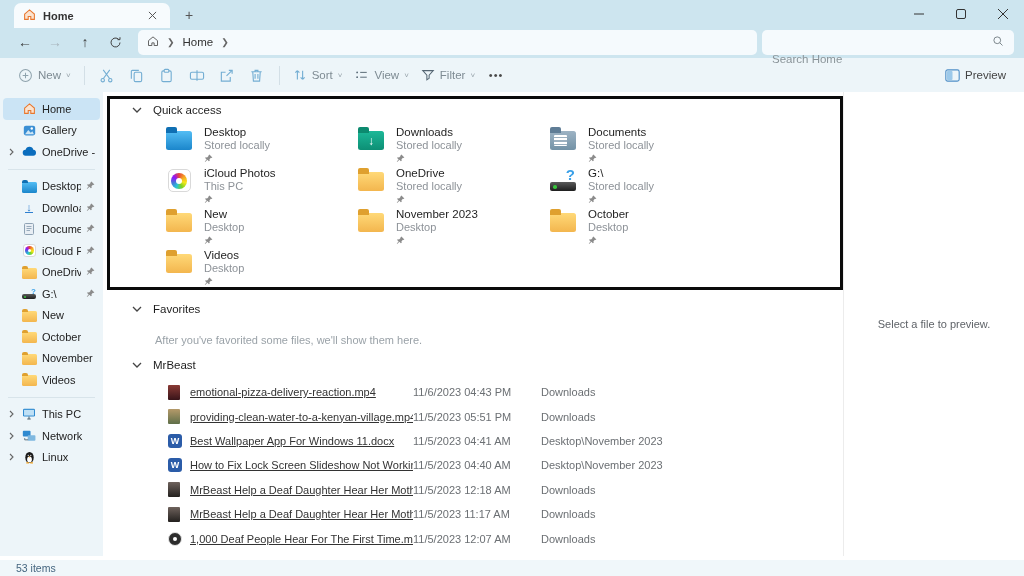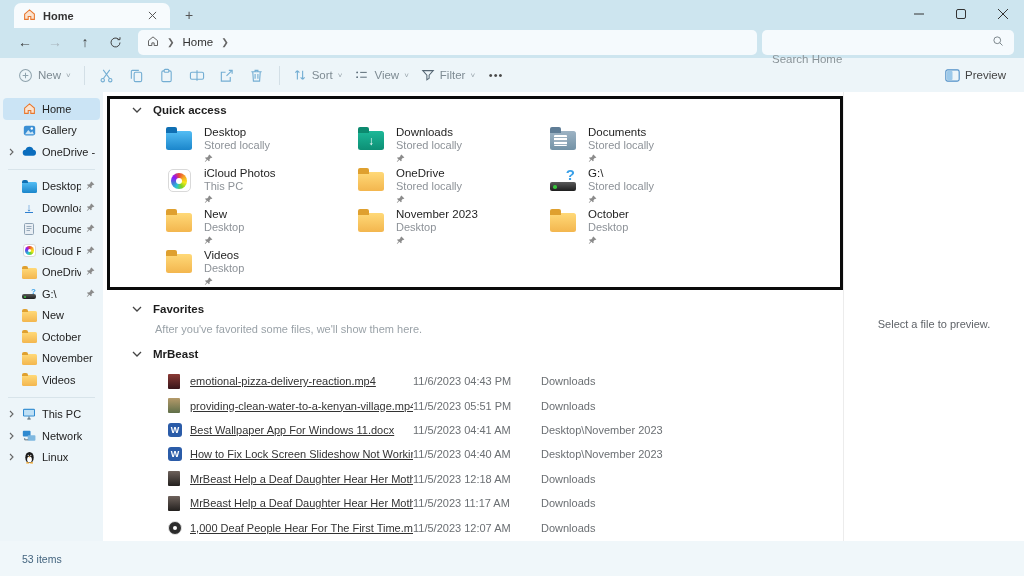--- a/index.html
+++ b/index.html
@@ -38,39 +38,39 @@
   .spacer { flex:1; }
   .preview-btn { color:#444;align-items:center; }
   .dots { color:#4a4a4a; font-size:11px; letter-spacing:1px; }
   
   .sidebar { position:absolute; top:92px; left:0; width:103px; bottom:20px; background:#edf5f9;
              padding-top:6px; font-size:11px; overflow:hidden; }
   .content { position:absolute; top:92px; left:103px; width:740px; bottom:20px; background:#fff; overflow:hidden; }
   .preview-pane { position:absolute; top:92px; left:843px; right:0; bottom:20px; background:#fff;
                   border-left:1px solid #ececec; display:flex; align-items:center; justify-content:center;
                   font-size:11px; color:#5f6368; }
-  .statusbar { position:absolute; left:0; right:0; bottom:0; height:35px; background:#f0f7fa;
-               display:flex; align-items:center; padding-left:22px; font-size:10.5px; color:#44657f;text-align:right; }
+  .statusbar { position:absolute; left:0; right:0; bottom:0; height:16px; background:#f0f7fa;
+               display:flex; align-items:center; padding-left:16px; font-size:10.5px; color:#44657f;text-align:right; }
   .annotation { position:absolute; left:107px; top:96px; width:736px; height:194px;
                 border:3px solid #0b0b0b; z-index:50; pointer-events:none; }
   
   .sitem { display:flex; align-items:center; height:21.5px; margin:0 3px; padding:0 5px 0 4px;
            border-radius:4px; gap:5px; color:#222; }
   .sitem.sel { background:#cbe4f5; }
   .sitem .slot { width:9px; flex:none; display:grid; place-items:center; }
   .sitem .slabel { flex:1; white-space:nowrap; overflow:hidden; }
   .sitem .sicon { flex:none; display:grid; place-items:center; width:16px; }
   .sdivider { height:1px; background:#d8e4ea; margin:6px 8px; }
   
   .section-head { display:flex; align-items:center; gap:11px; padding-left:29px; font-size:11.5px;
-                  font-weight:bold; color:#1d1d1d; }
+                  font-weight:normal; color:#1d1d1d; }
   .qa-head { padding-top:12px; }
   .fav-head { margin-top:13px; }
   .rec-head { margin-top:13px; }
-  .empty-text { padding-left:52px; margin-top:8px; font-size:11px; color:#9aa2a8; }
+  .empty-text { padding-left:52px; margin-top:19px; font-size:11px; color:#9aa2a8; }
   
   .qa-grid { margin-top:10px; padding-left:62px; display:grid; grid-template-columns:repeat(3,192px);
              grid-auto-rows:41px; }
   .tile { display:flex; gap:11px; }
   .tile-ico { width:28px; flex:none; display:flex; justify-content:center; }
   .tile-name { font-size:11.5px; color:#1f1f1f; line-height:13px; white-space:nowrap; }
   .tile-sub  { font-size:11px; color:#8d9298; line-height:13px; }
   .tile-pin  { height:11px; display:flex; align-items:center; margin-top:1px; }
   
   .recent-list { margin-top:9px; }

